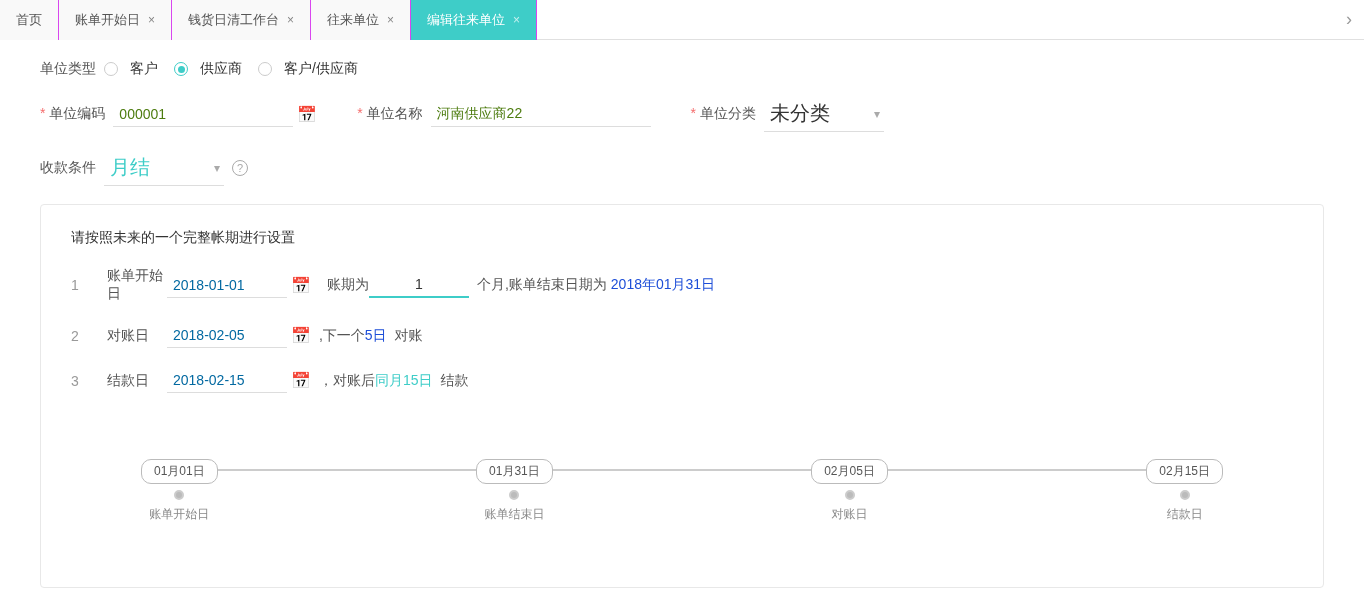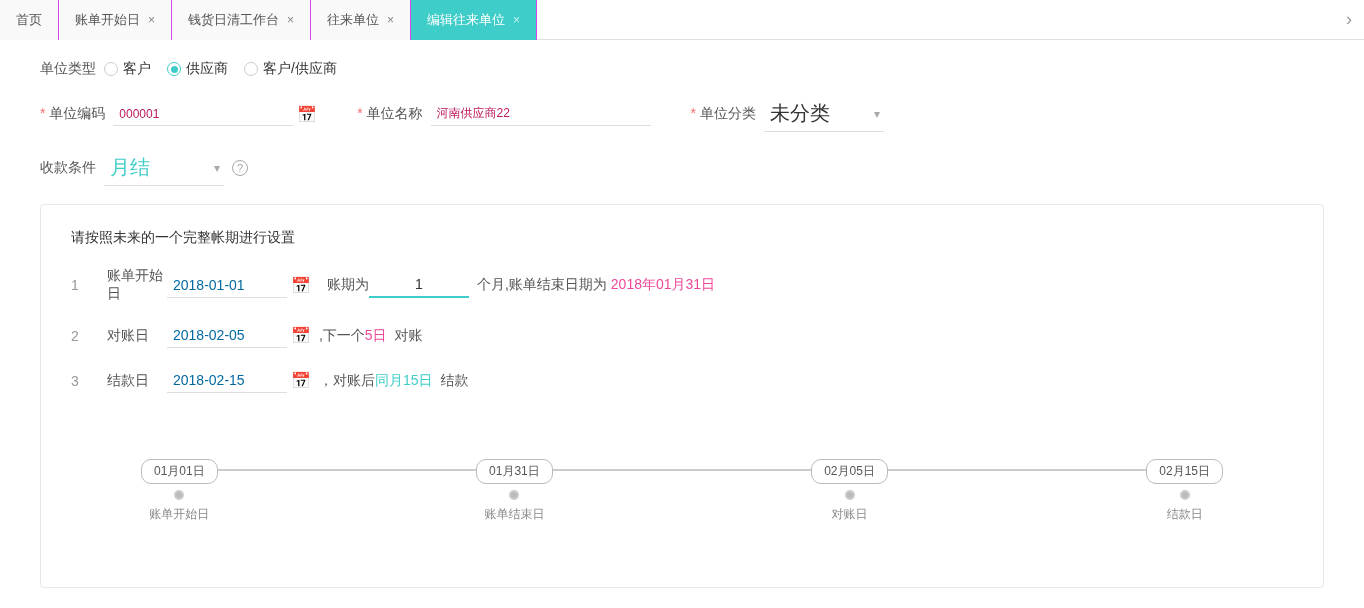--- a/index.html
+++ b/index.html
@@ -69,21 +69,21 @@
       color: #f56c6c;
     }
     .radio-group {
       display: flex;
       align-items: center;
       gap: 16px;
     }
     .radio-item {
       display: flex;
       align-items: center;
-      gap: 5px;
+      gap: 12px;
       cursor: pointer;
     }
     .radio-circle {
       width: 14px;
       height: 14px;
       border-radius: 50%;
       border: 1.5px solid #ccc;
       display: flex;
       align-items: center;
       justify-content: center;
@@ -95,22 +95,22 @@
       content: "";
       width: 7px;
       height: 7px;
       border-radius: 50%;
       background: #3ecdc8;
     }
     .form-input {
       border: none;
       border-bottom: 1px solid #ddd;
       padding: 4px 6px;
-      font-size: 12px;
-      color: #be185d;
+      font-size: 14px;
+      color: #4d7c0f;
       outline: none;
       background: transparent;
       width: 180px;
     }
     .form-input-wide { width: 220px; }
     .form-group {
       display: flex;
       align-items: center;
       margin-right: 40px;
     }
@@ -204,21 +204,21 @@
       font-size: 14px;
       color: #333;
       outline: none;
       background: transparent;
       text-align: center;
     }
     .row-desc {
       color: #555;
       margin-left: 8px;
     }
-    .highlight-orange { color: #ec4899; font-weight: 500; }
+    .highlight-orange { color: #1d4ed8; font-weight: 500; }
     .highlight-teal { color: #3ecdc8; font-weight: 500; }
 
     
     .preview-section {
       padding: 20px 30px 0;
     }
     .preview-text {
       font-size: 14px;
       color: #555;
       margin-bottom: 24px;

